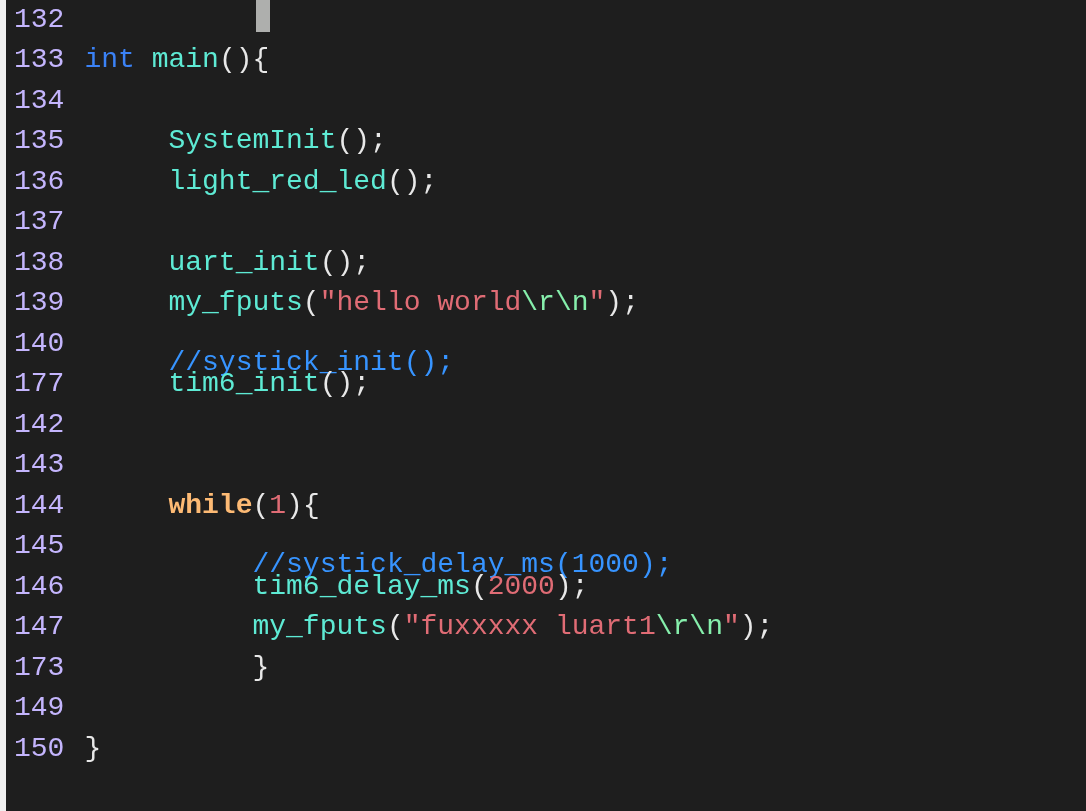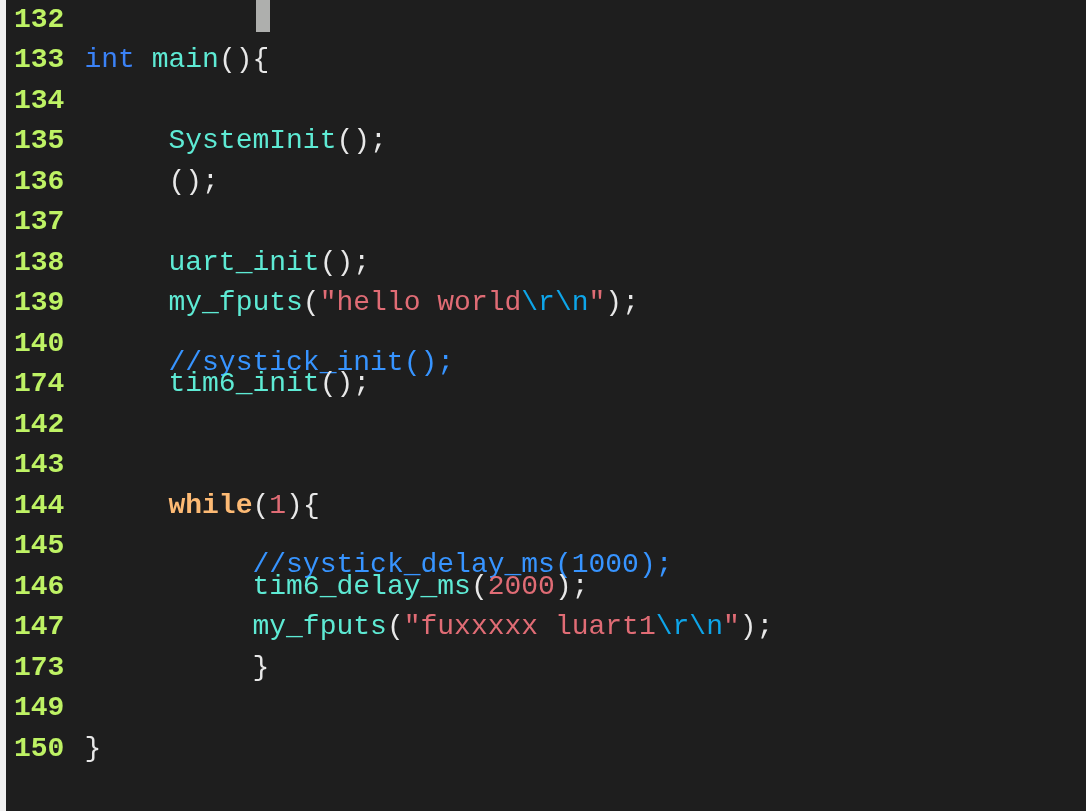--- a/index.html
+++ b/index.html
@@ -18,27 +18,26 @@
       height: 811px;
       position: relative;
       border-left: 6px solid #f0f0f0;
     }
     .editor {
       display: flex;
       height: 100%;
     }
     .gutter {
       background: #1e1e1e;
-      color: #bef264;
+      color: #c4b5fd;
       text-align: right;
       padding-right: 12px;
       padding-left: 8px;
       user-select: none;
       min-width: 70px;
-      font-weight: bold;
     }
     .gutter-line {
       height: 40.5px;
       display: flex;
       align-items: center;
       justify-content: flex-end;
     }
     .code-area {
       flex: 1;
       padding-left: 8px;
@@ -56,58 +55,58 @@
       left: 180px;
       width: 14px;
       height: 32px;
       background: #aeafad;
     }
     .tok-keyword { color: #fdba74; font-weight: bold; }
     .tok-type { color: #3b82f6; }
     .tok-func { color: #5eead4; }
     .tok-punct { color: #e8e8e8; }
     .tok-string { color: #e06c75; }
-    .tok-escape { color: #0ea5e9; }
+    .tok-escape { color: #86efac; }
     .tok-comment { color: #3794ff; margin-top: 38px; }
     .tok-number { color: #e06c75; }
     .tok-default { color: #e8e8e8; }
   </style>
 </head>
 <body>
 
 <div class="editor">
   <div class="gutter" id="gutter">
       <div class="gutter-line">132</div>
       <div class="gutter-line">133</div>
       <div class="gutter-line">134</div>
       <div class="gutter-line">135</div>
       <div class="gutter-line">136</div>
       <div class="gutter-line">137</div>
       <div class="gutter-line">138</div>
       <div class="gutter-line">139</div>
       <div class="gutter-line">140</div>
-      <div class="gutter-line">174</div>
+      <div class="gutter-line">177</div>
       <div class="gutter-line">142</div>
       <div class="gutter-line">143</div>
       <div class="gutter-line">144</div>
       <div class="gutter-line">145</div>
       <div class="gutter-line">146</div>
       <div class="gutter-line">147</div>
       <div class="gutter-line">173</div>
       <div class="gutter-line">149</div>
       <div class="gutter-line">150</div>
       <div class="gutter-line"></div>
     </div>
   <div class="code-area" id="code-area">
     <div class="cursor"></div>
   <div class="code-line"><span class="tok-default"></span></div>
       <div class="code-line"><span class="tok-type">int</span><span class="tok-default"> </span><span class="tok-func">main</span><span class="tok-punct">(){</span></div>
       <div class="code-line"><span class="tok-default"></span></div>
       <div class="code-line"><span class="tok-default">     </span><span class="tok-func">SystemInit</span><span class="tok-punct">();</span></div>
-      <div class="code-line"><span class="tok-default">     </span><span class="tok-punct">();</span></div>
+      <div class="code-line"><span class="tok-default">     </span><span class="tok-func">light_red_led</span><span class="tok-punct">();</span></div>
       <div class="code-line"><span class="tok-default"></span></div>
       <div class="code-line"><span class="tok-default">     </span><span class="tok-func">uart_init</span><span class="tok-punct">();</span></div>
       <div class="code-line"><span class="tok-default">     </span><span class="tok-func">my_fputs</span><span class="tok-punct">(</span><span class="tok-string">"hello world</span><span class="tok-escape">\r\n</span><span class="tok-string">"</span><span class="tok-punct">);</span></div>
       <div class="code-line"><span class="tok-default">     </span><span class="tok-comment">//systick_init();</span></div>
       <div class="code-line"><span class="tok-default">     </span><span class="tok-func">tim6_init</span><span class="tok-punct">();</span></div>
       <div class="code-line"><span class="tok-default"></span></div>
       <div class="code-line"><span class="tok-default"></span></div>
       <div class="code-line"><span class="tok-default">     </span><span class="tok-keyword">while</span><span class="tok-punct">(</span><span class="tok-number">1</span><span class="tok-punct">){</span></div>
       <div class="code-line"><span class="tok-default">          </span><span class="tok-comment">//systick_delay_ms(1000);</span></div>
       <div class="code-line"><span class="tok-default">          </span><span class="tok-func">tim6_delay_ms</span><span class="tok-punct">(</span><span class="tok-number">2000</span><span class="tok-punct">);</span></div>

